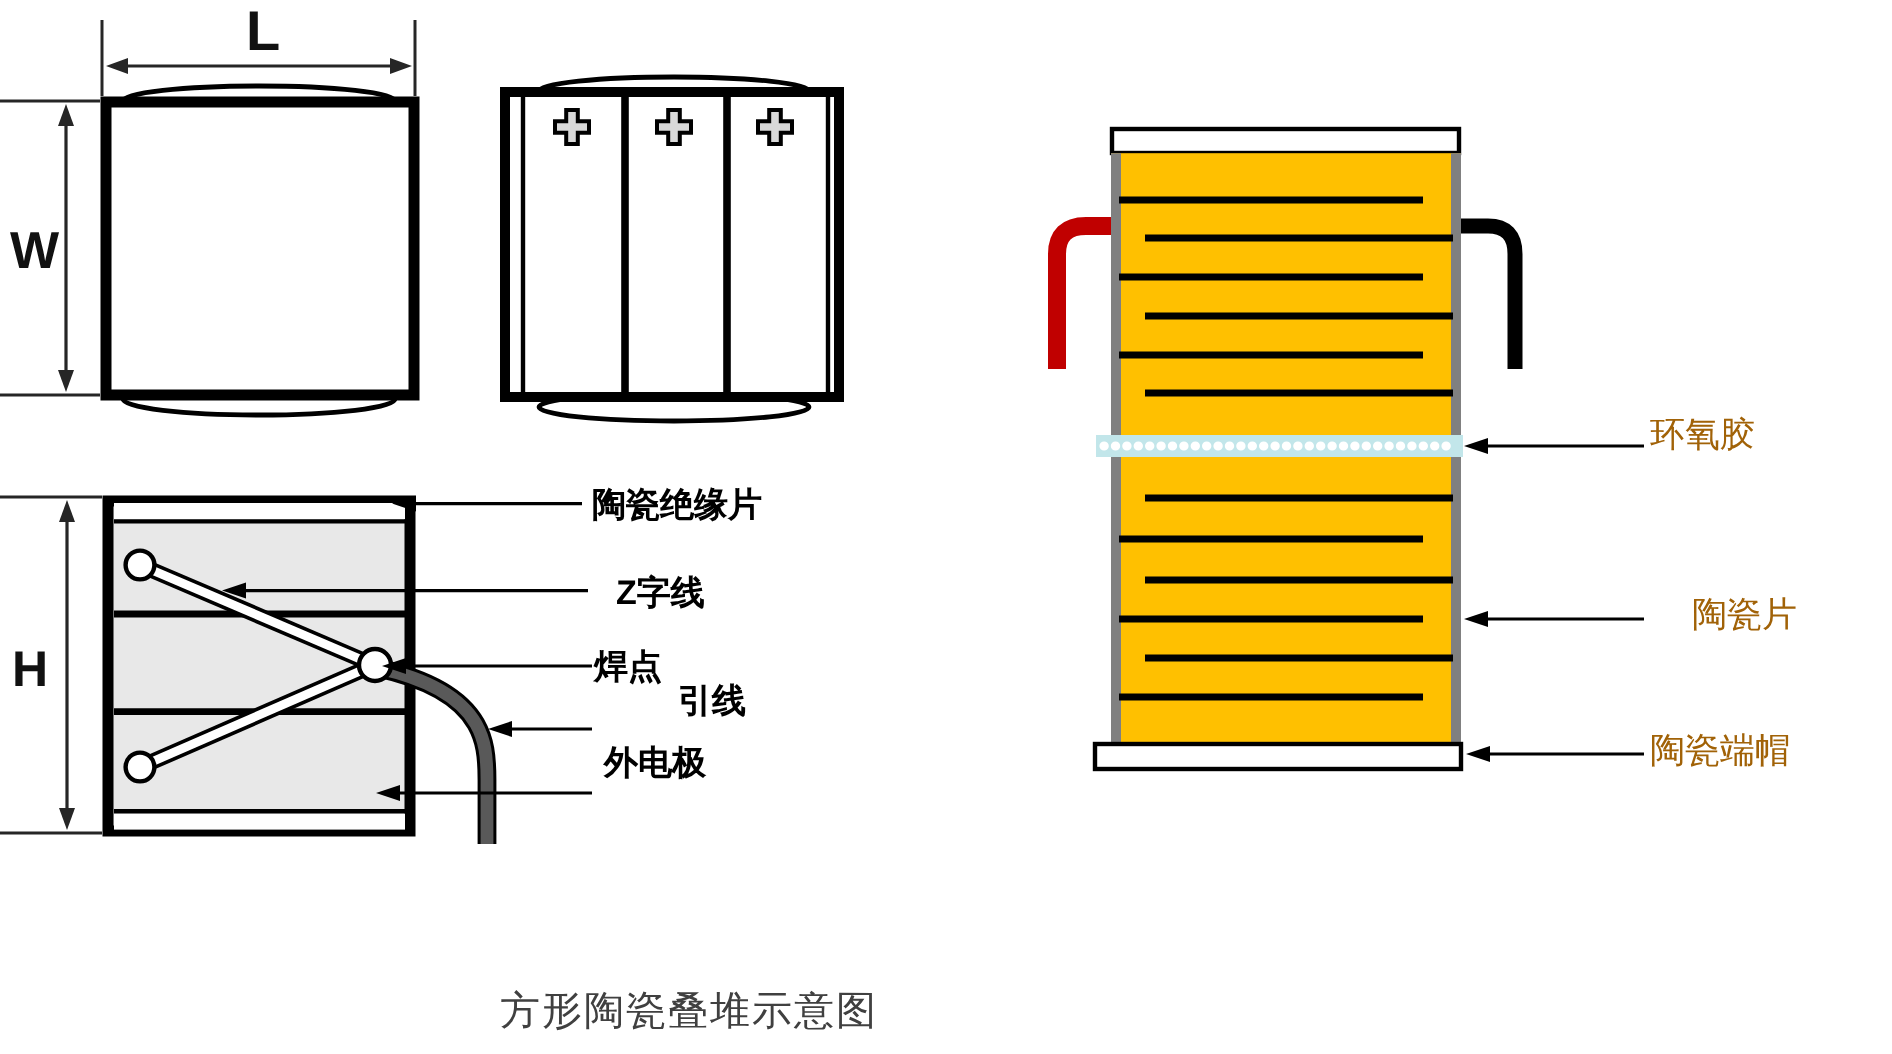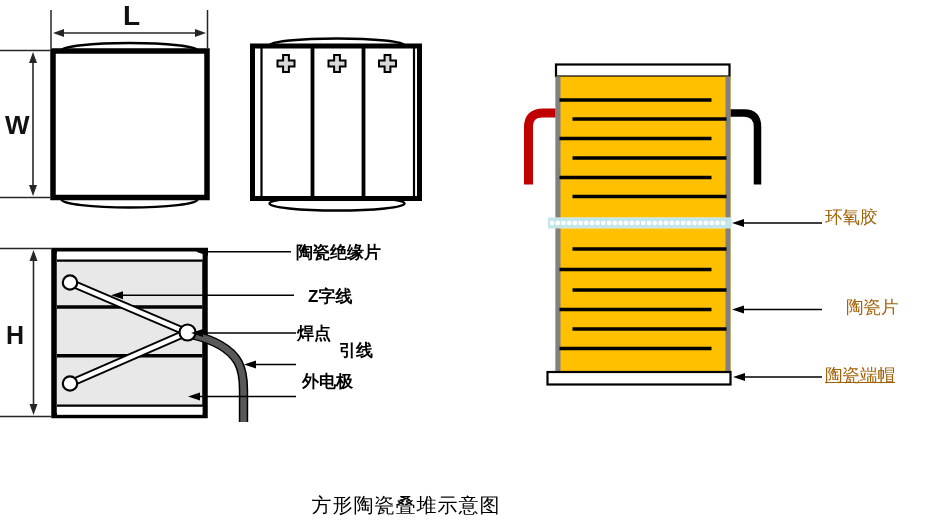--- a/index.html
+++ b/index.html
@@ -3,21 +3,21 @@
 <meta charset="utf-8">
 <style>
   html,body{margin:0;padding:0;background:#fff;}
   #canvas{position:relative;width:946px;height:527px;background:#ffffff;overflow:hidden;
           font-family:"Liberation Sans","DejaVu Sans",sans-serif;}
   #art{position:absolute;left:0;top:0;}
   .dim{position:absolute;font-weight:bold;color:#111;line-height:1;}
   .lbl{position:absolute;font-weight:bold;font-size:17px;color:#000;white-space:nowrap;line-height:19px;}
   .slbl{position:absolute;font-weight:400;font-size:17.5px;color:#a16207;white-space:nowrap;line-height:19px;
         font-family:"Liberation Serif","DejaVu Serif",serif;}
-  .caption{position:absolute;left:250px;top:492px;width:312px;text-align:center;font-size:20px;color:#000000;
+  .caption{position:absolute;left:250px;top:492px;width:312px;text-align:left;font-size:20px;color:#404040;
         font-family:"Liberation Serif","DejaVu Serif",serif;letter-spacing:1px;}
 </style>
 </head>
 <body>
 
 <div id="canvas">
 
 <svg id="art" width="946" height="527" viewBox="0 0 946 527">
 
   <g>
@@ -171,16 +171,16 @@
   <div class="dim" style="left:6px;top:323px;font-size:25px;">H</div>
 
   <div class="lbl" style="left:296px;top:243px;">陶瓷绝缘片</div>
   <div class="lbl" style="left:308px;top:287px;">Z字线</div>
   <div class="lbl" style="left:297px;top:324px;">焊点</div>
   <div class="lbl" style="left:307px;top:341px;margin-left:32px;">引线</div>
   <div class="lbl" style="left:302px;top:372px;">外电极</div>
 
   <div class="slbl" style="left:825px;top:208px;">环氧胶</div>
   <div class="slbl" style="left:846px;top:298px;">陶瓷片</div>
-  <div class="slbl" style="left:825px;top:366px;text-decoration:underline;">陶瓷端帽</div>
+  <div class="slbl" style="left:825px;top:366px;">陶瓷端帽</div>
 
   <div class="caption">方形陶瓷叠堆示意图</div>
 </div>
 
 </body></html>

